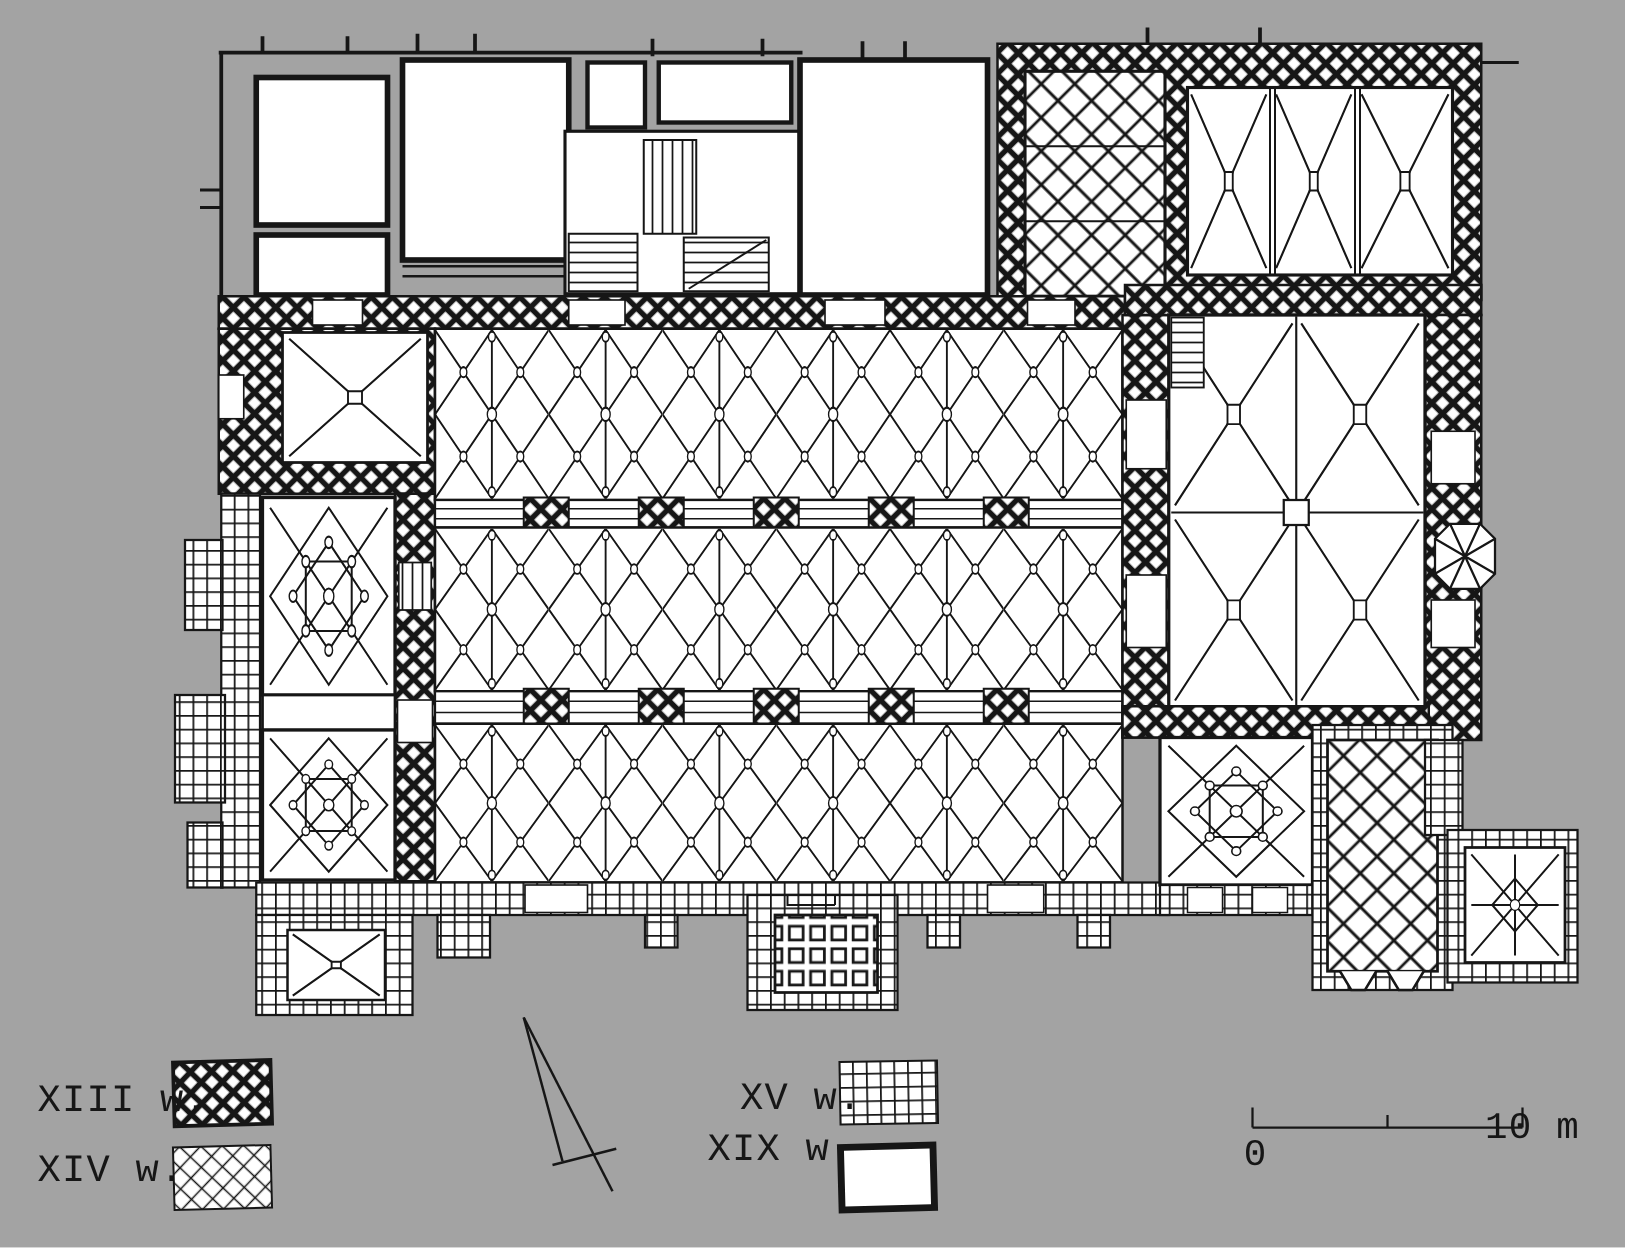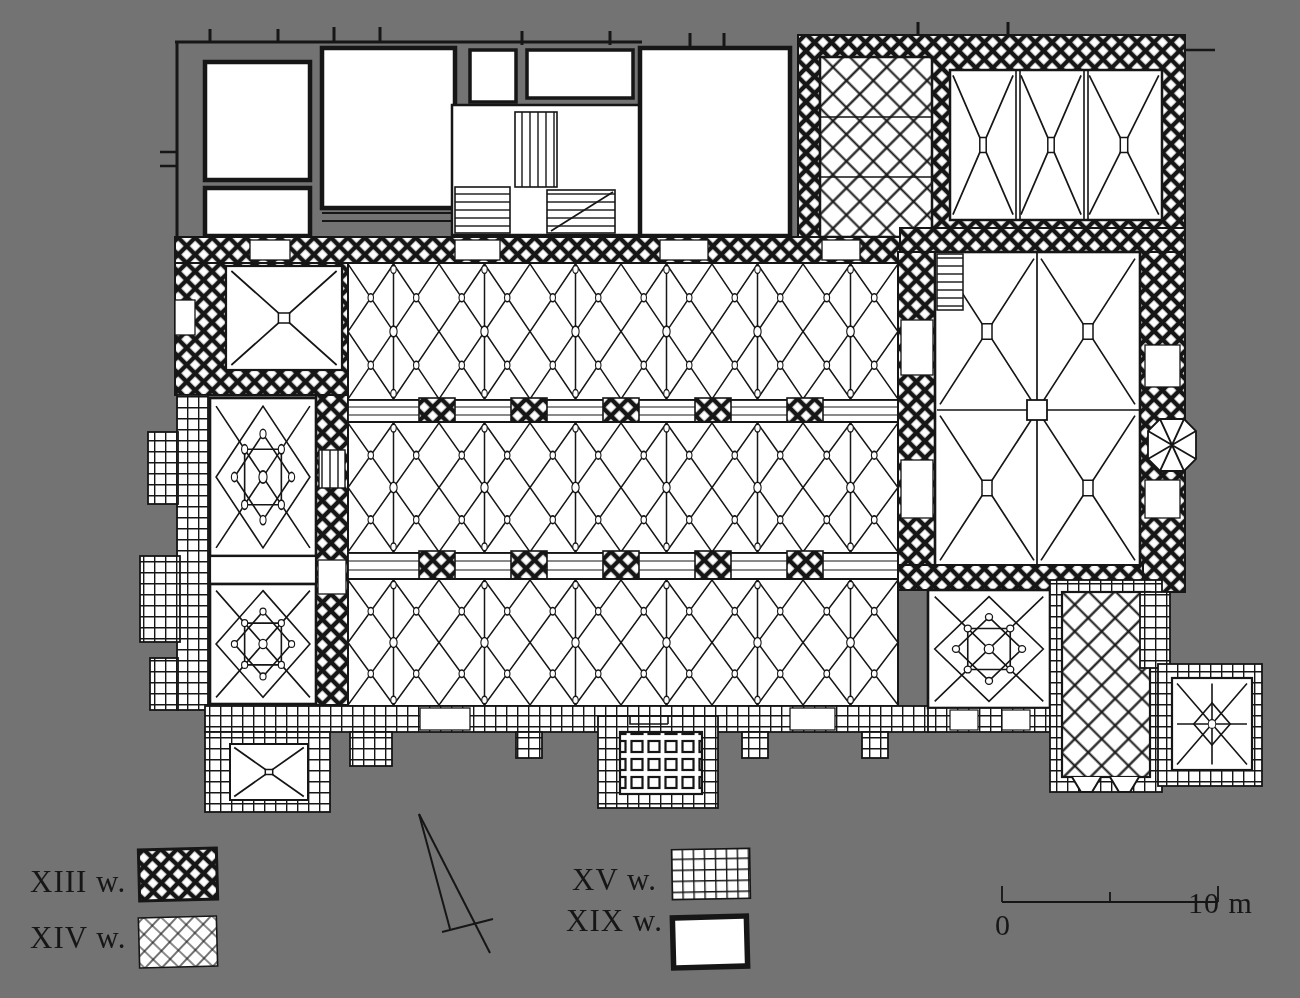--- a/index.html
+++ b/index.html
@@ -1,17 +1,17 @@
 <!DOCTYPE html>
 <html><head>
 <meta charset="utf-8">
 <style>
   html,body{margin:0;padding:0;background:#fff;}
-  .stage{position:relative;width:1300px;height:998px;background:#737373;overflow:hidden;
-         font-family:Liberation Serif, serif;color:#161616;}
+  .stage{position:relative;width:1300px;height:998px;background:#a3a3a3;overflow:hidden;
+         font-family:Liberation Mono, monospace;color:#161616;}
   .stage svg{position:absolute;left:0;top:0;}
   .lbl{position:absolute;font-size:31px;letter-spacing:1px;color:#161616;white-space:nowrap;}
   .lbl.small{font-size:30px;}
 </style>
 </head>
 <body>
 
 <div class="stage">
 
 <svg width="1300" height="998" viewBox="0 0 1300 998">
@@ -291,19 +291,19 @@
   <g stroke="#161616">
     <rect x="139" y="849" width="78" height="51" fill="url(#h13)" stroke-width="3" transform="rotate(-1.5 178 874)"></rect>
     <rect x="139" y="917" width="78" height="50" fill="url(#h14)" stroke-width="1.6" transform="rotate(-1.5 178 942)"></rect>
     <rect x="672" y="849" width="78" height="50" fill="url(#h15)" stroke-width="1.6" transform="rotate(-1 711 874)"></rect>
     <rect x="673" y="917" width="74" height="50" fill="#fff" stroke-width="5.5" transform="rotate(-1.5 710 942)"></rect>
   </g>
 </svg>
 
 <div class="lbl" style="left:30px;top:864px">XIII w.</div>
 <div class="lbl" style="left:30px;top:920px">XIV w.</div>
-<div class="lbl" style="left:572px;top:862px">XV w.</div>
+<div class="lbl" style="left:592px;top:862px">XV w.</div>
 <div class="lbl" style="left:566px;top:903px">XIX w.</div>
 
 <div class="lbl small" style="left:995px;top:908px">0</div>
 <div class="lbl small" style="left:1188px;top:886px">10 m</div>
 
 </div>
 
 </body></html>

